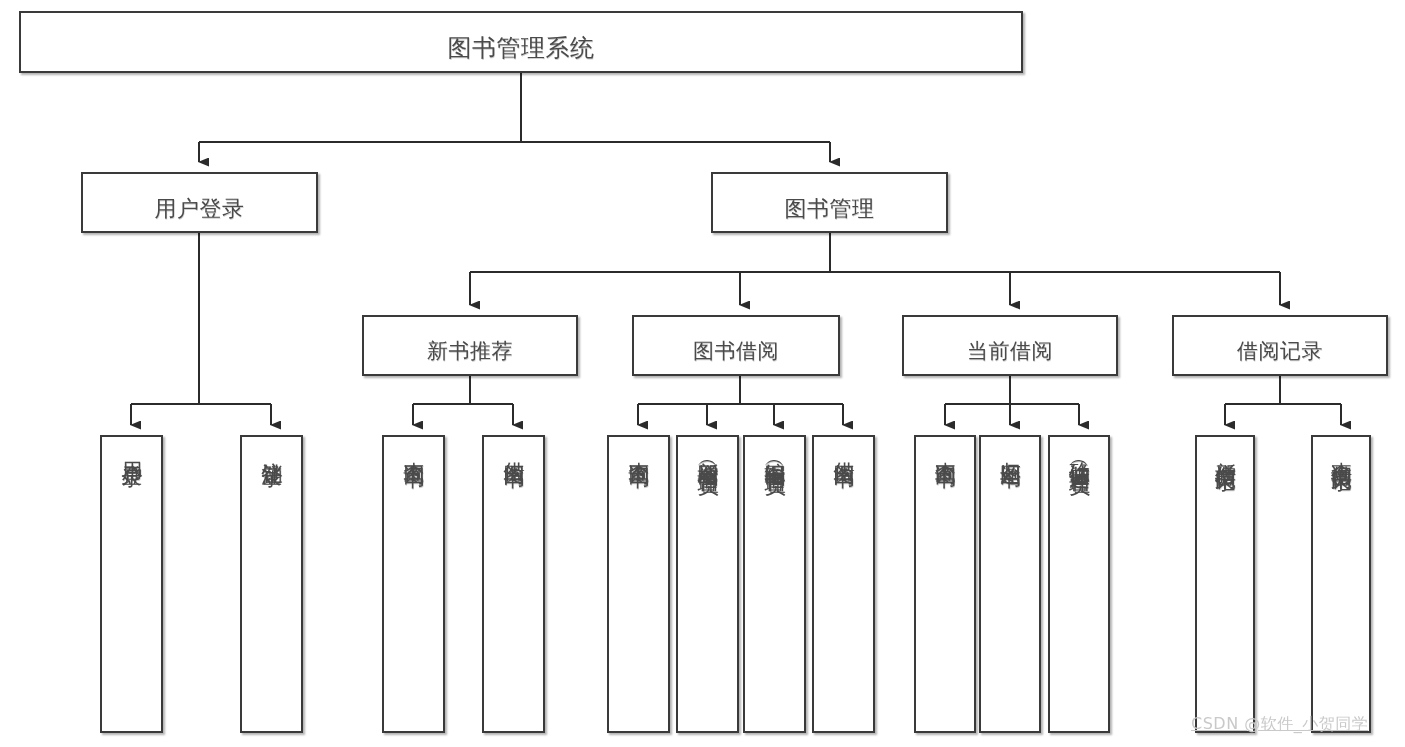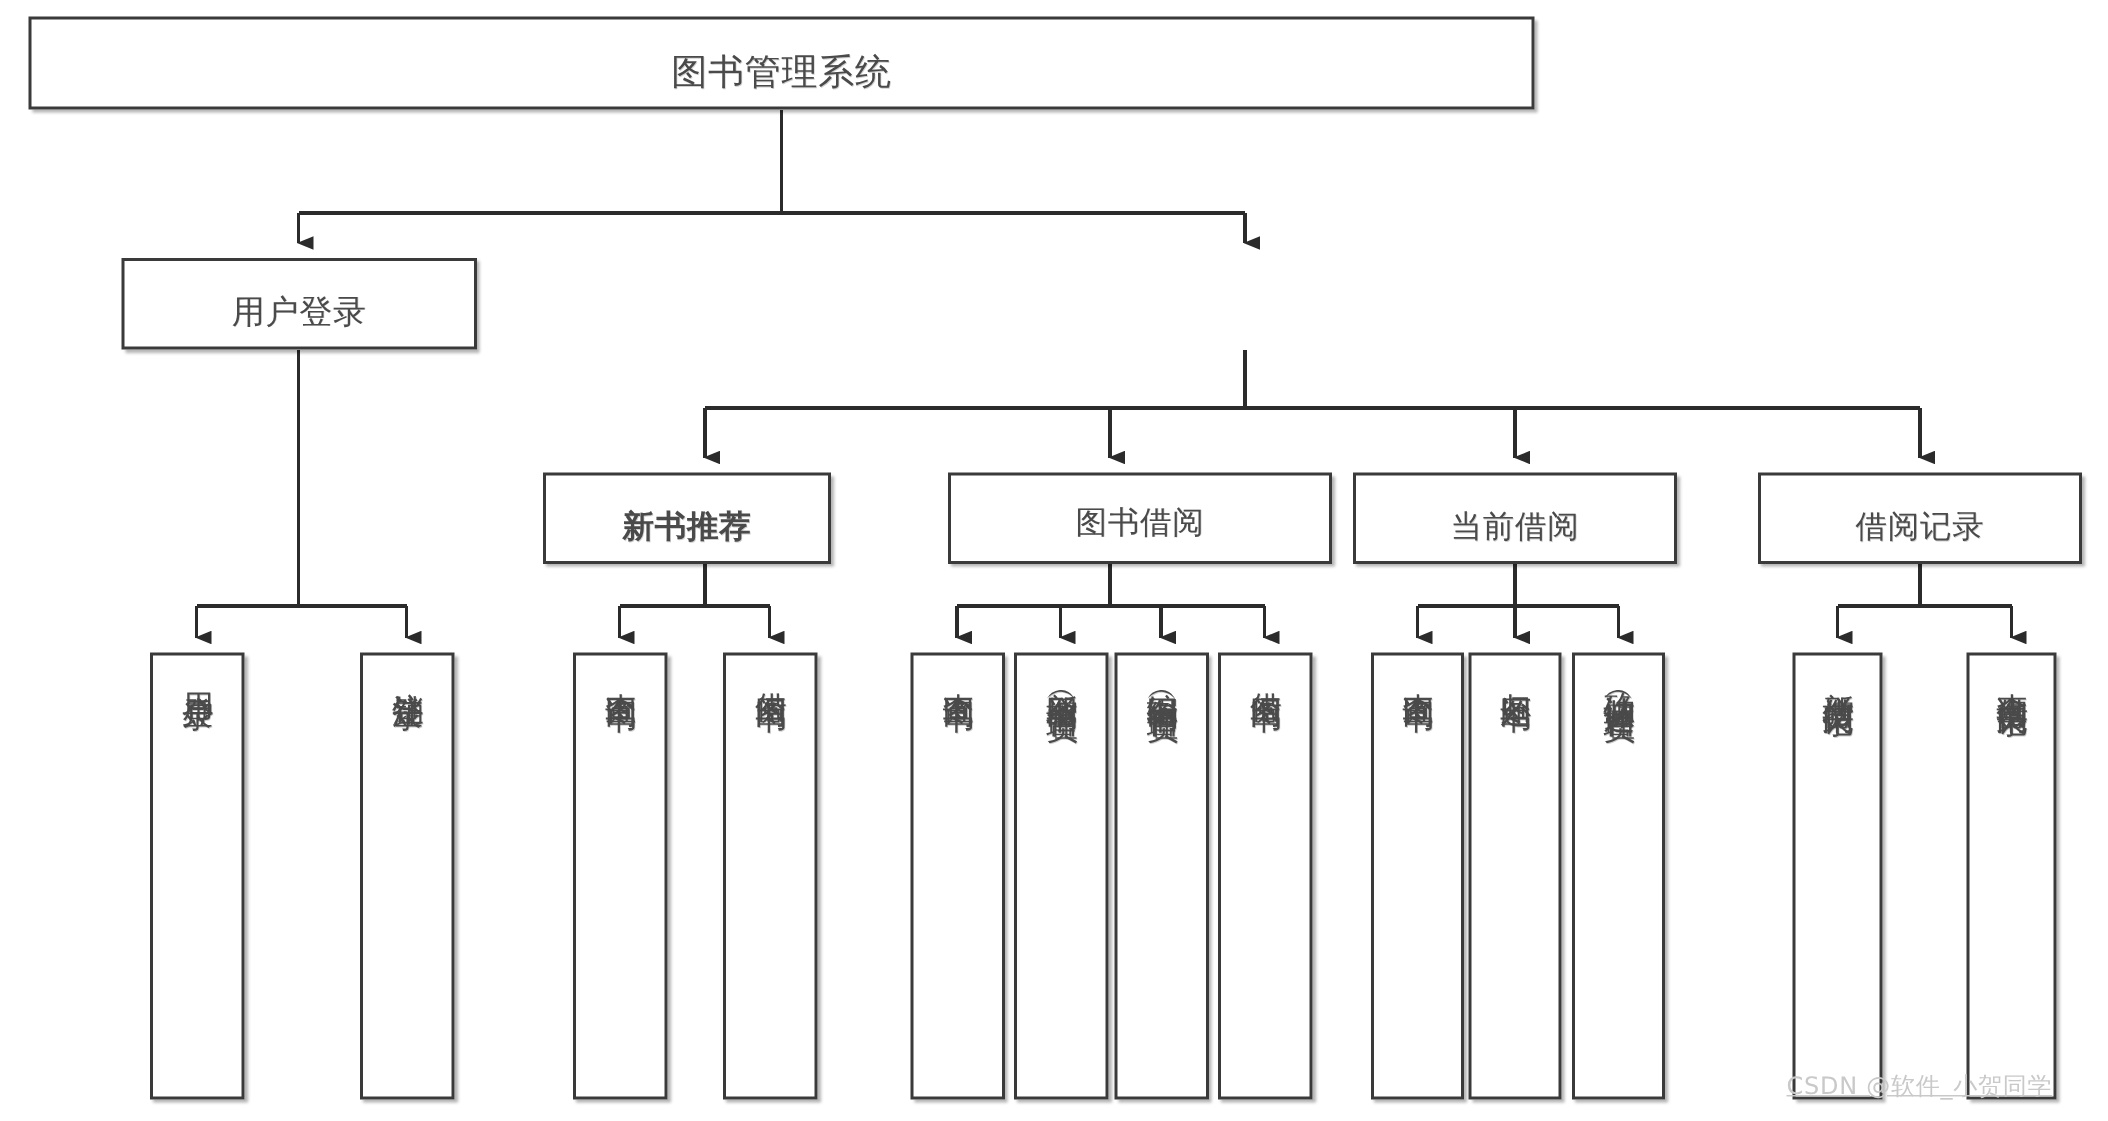--- a/index.html
+++ b/index.html
@@ -140,26 +140,29 @@
   </svg>
 
   <div class="node horizontal" id="node-root" style="left:19px; top:11px; width:1004px; height:62px;">
     <span class="label">图书管理系统</span>
   </div>
 
   <div class="node horizontal level1" style="left:81px; top:172px; width:237px; height:61px;">
     <span class="label">用户登录</span>
   </div>
 
-
-  <div class="node horizontal level2" style="left:362px; top:315px; width:192px; height:61px;font-weight:bold;">
+  <div class="node horizontal level1" style="left:711px; top:172px; width:237px; height:61px;">
+    <span class="label">图书管理</span>
+  </div>
+
+  <div class="node horizontal level2" style="left:362px; top:315px; width:216px; height:61px;">
     <span class="label">新书推荐</span>
   </div>
 
-  <div class="node horizontal level2" style="left:632px; top:315px; width:256px; height:61px;font-family:Liberation Mono, monospace;">
+  <div class="node horizontal level2" style="left:632px; top:315px; width:208px; height:61px;">
     <span class="label">图书借阅</span>
   </div>
 
   <div class="node horizontal level2" style="left:902px; top:315px; width:216px; height:61px;">
     <span class="label">当前借阅</span>
   </div>
 
   <div class="node horizontal level2" style="left:1172px; top:315px; width:216px; height:61px;">
     <span class="label">借阅记录</span>
   </div>

